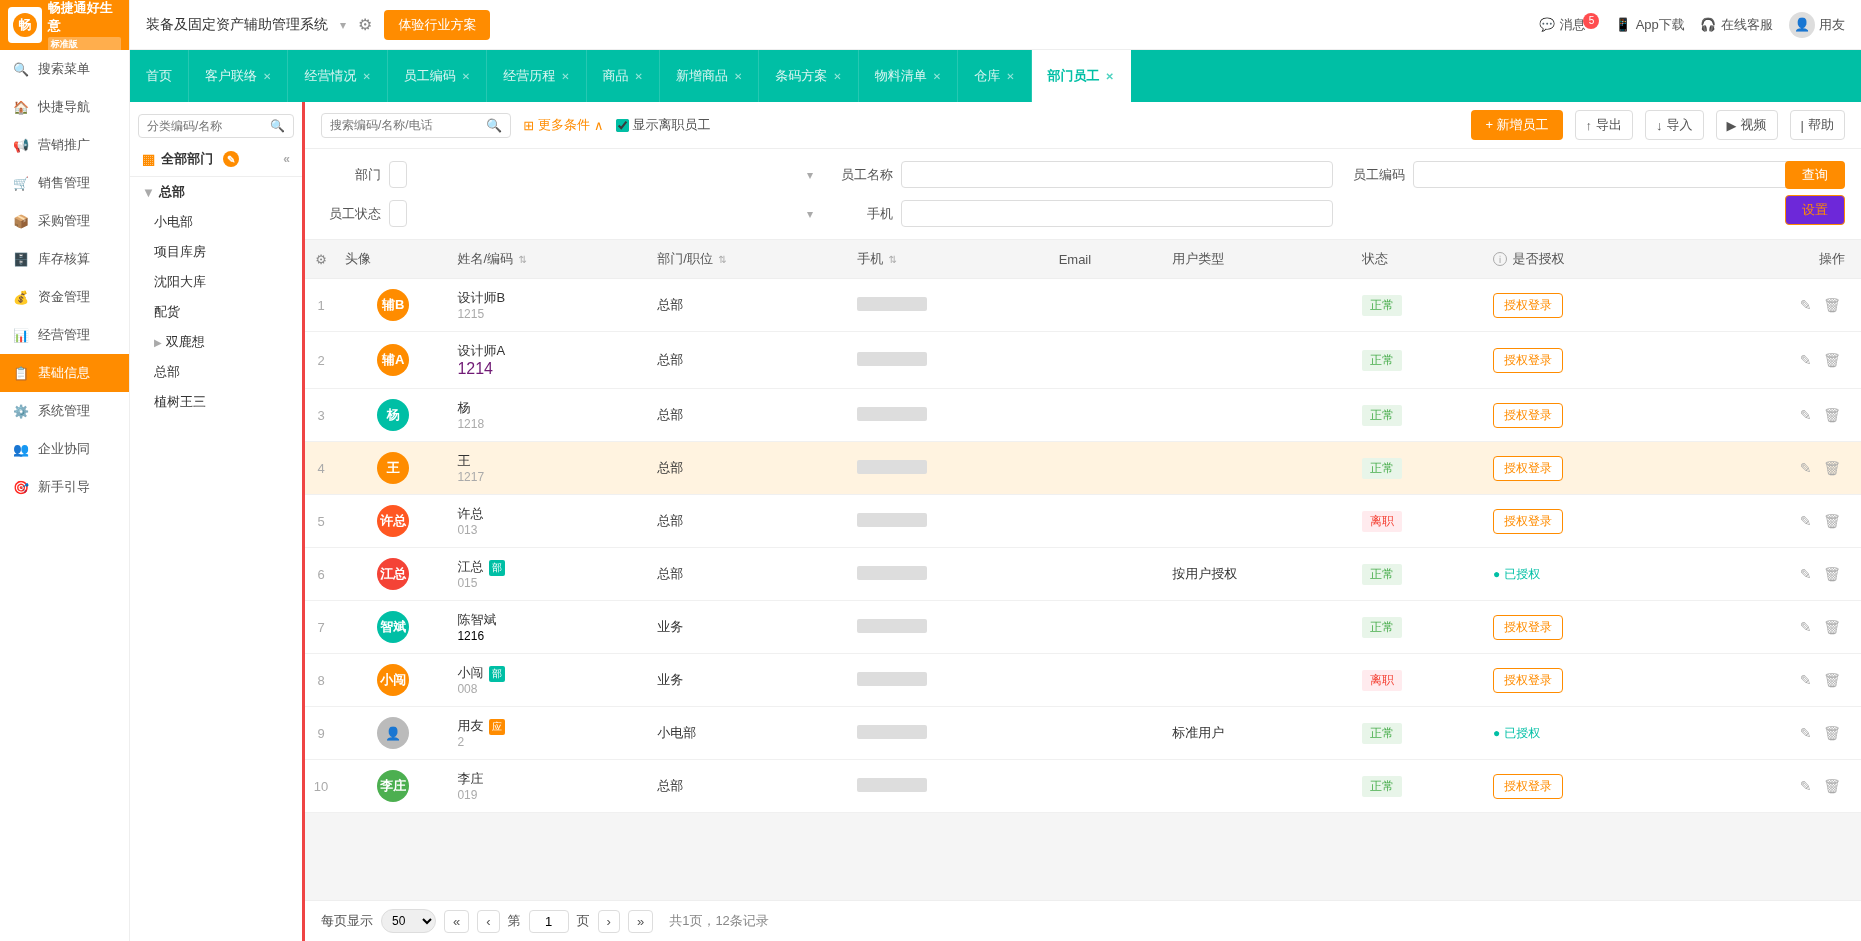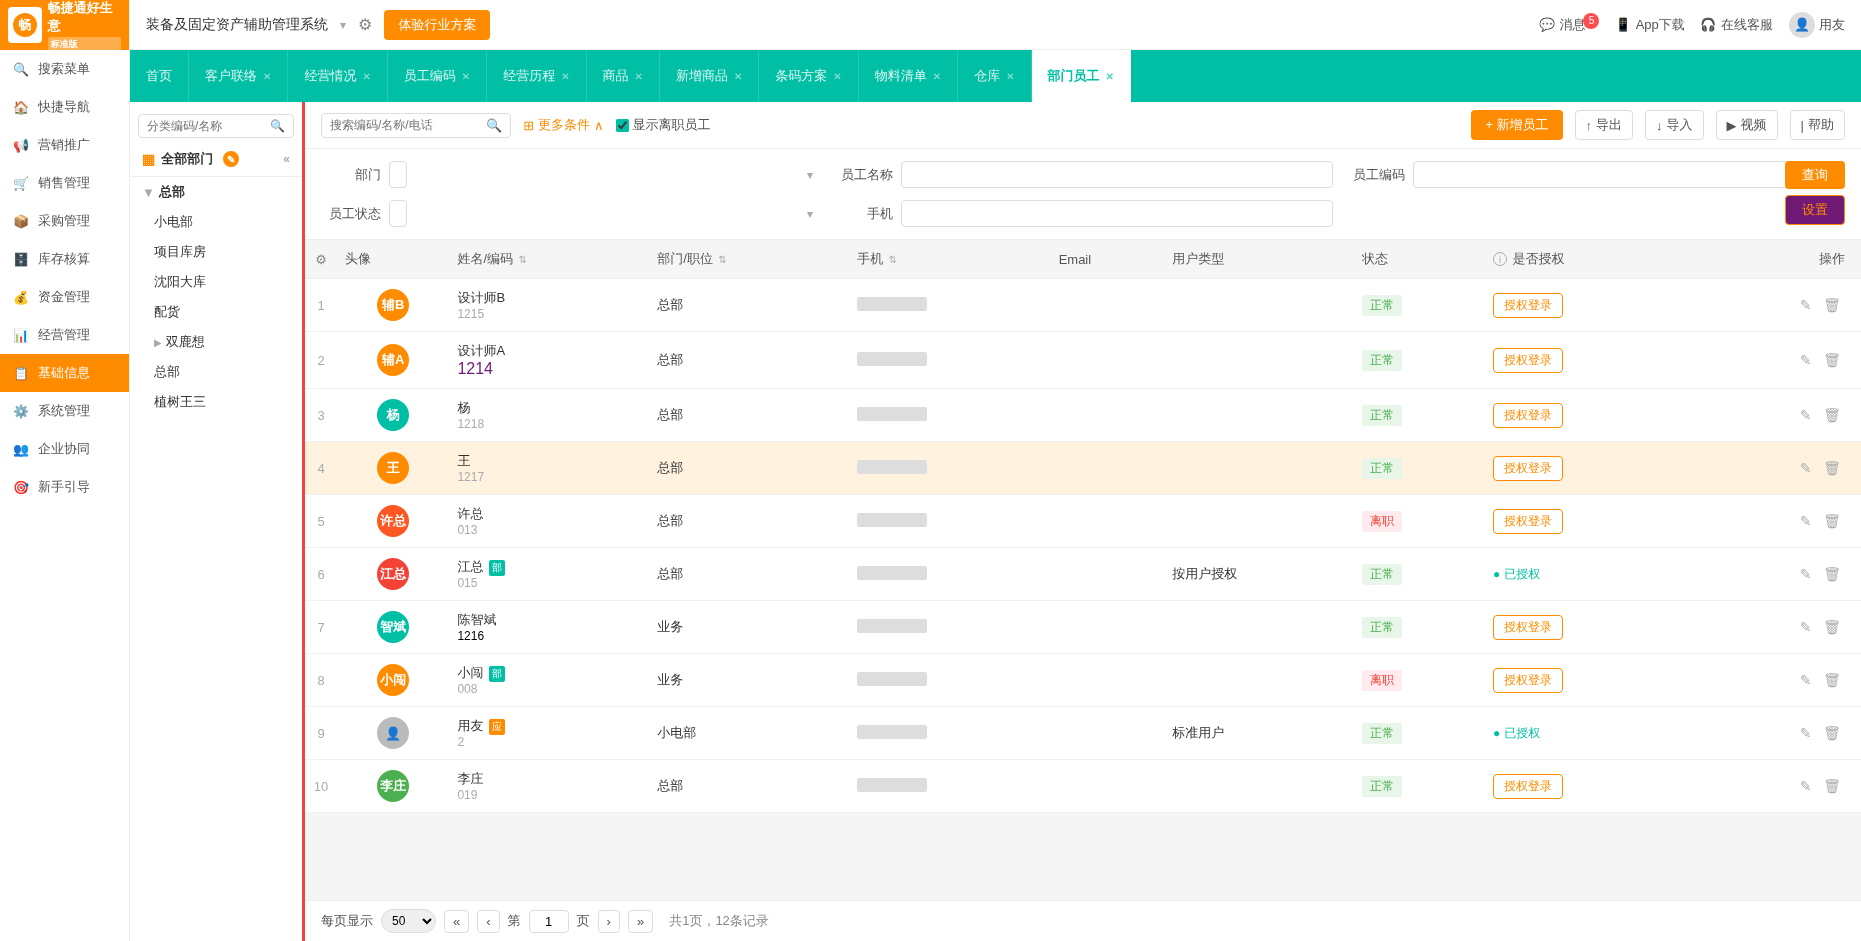--- a/index.html
+++ b/index.html
@@ -62,21 +62,21 @@
     
     .search-form { background: #fff; padding: 12px 16px; border-bottom: 1px solid #eee; display: grid; grid-template-columns: 1fr 1fr 1fr; gap: 12px; flex-shrink: 0; position: relative; }
     .form-row { display: flex; align-items: center; gap: 8px; }
     .form-label { color: #555; font-size: 13px; white-space: nowrap; min-width: 60px; text-align: right; }
     .form-input { flex: 1; border: 1px solid #ddd; border-radius: 4px; padding: 5px 8px; font-size: 13px; outline: none; }
     .form-select { flex: 1; border: 1px solid #ddd; border-radius: 4px; padding: 5px 8px; font-size: 13px; outline: none; background: #fff; appearance: none; cursor: pointer; }
     .form-select-wrap { flex: 1; position: relative; }
     .form-select-wrap::after { content: '▾'; position: absolute; right: 8px; top: 50%; transform: translateY(-50%); color: #aaa; pointer-events: none; font-size: 12px; }
     .search-form-actions { position: absolute; right: 16px; top: 12px; display: flex; flex-direction: column; gap: 6px; }
     .btn-query { background: #ff8c00; color: #fff; border: none; padding: 5px 16px; border-radius: 4px; cursor: pointer; font-size: 13px; }
-    .btn-set { background: #701a75; color: #ff8c00; border: 1px solid #ff8c00; padding: 5px 16px; border-radius: 4px; cursor: pointer; font-size: 13px; }
+    .btn-set { background: #6d28d9; color: #ff8c00; border: 1px solid #ff8c00; padding: 5px 16px; border-radius: 4px; cursor: pointer; font-size: 13px; }
 
     
     .table-container { flex: 1; overflow: auto; padding: 0; }
     table { width: 100%; border-collapse: collapse; background: #fff; }
     thead tr { background: #f5f5f5; }
     th { padding: 10px 8px; text-align: left; font-size: 12px; color: #555; font-weight: normal; border-bottom: 1px solid #eee; white-space: nowrap; }
     td { padding: 10px 8px; font-size: 13px; color: #333; border-bottom: 1px solid #f0f0f0; vertical-align: middle; }
     tr.highlighted td { background: #fff3e0; }
     .avatar { width: 32px; height: 32px; border-radius: 50%; display: flex; align-items: center; justify-content: center; color: #fff; font-size: 13px; font-weight: bold; flex-shrink: 0; }
     .status-badge { display: inline-block; padding: 2px 8px; border-radius: 2px; font-size: 12px; }

